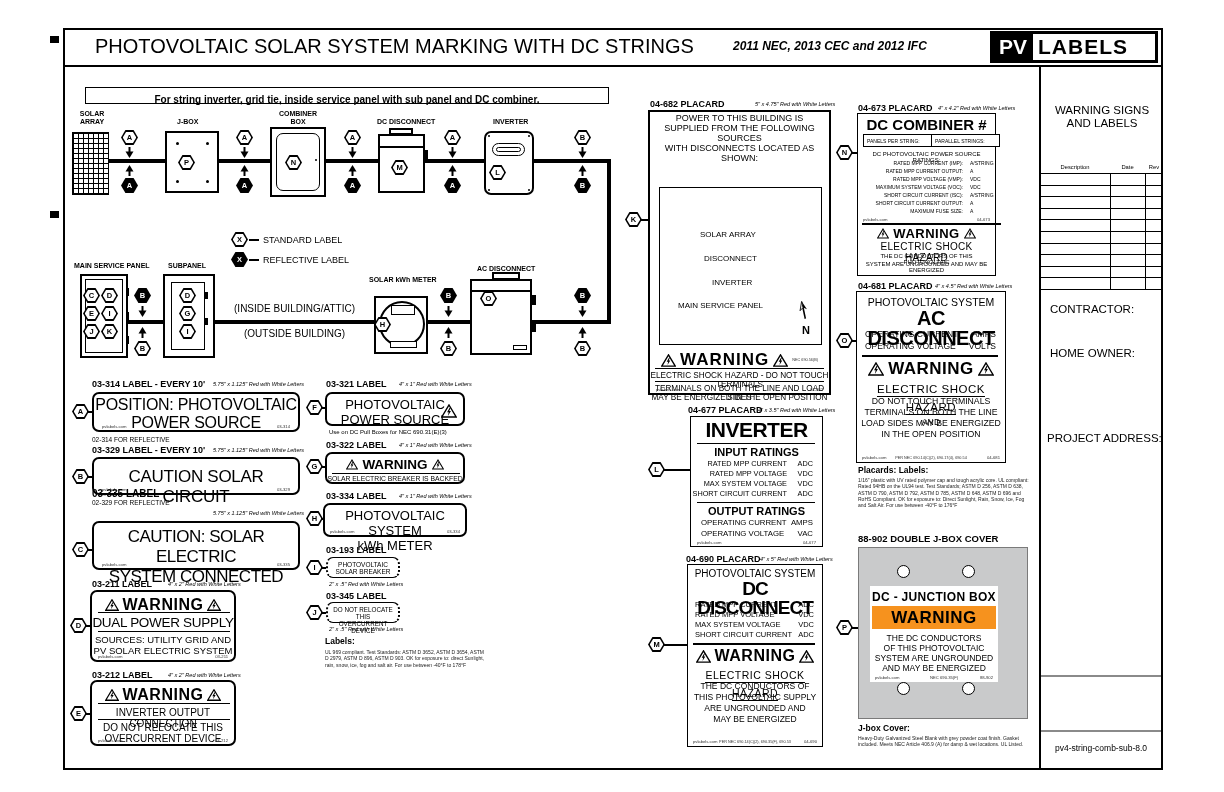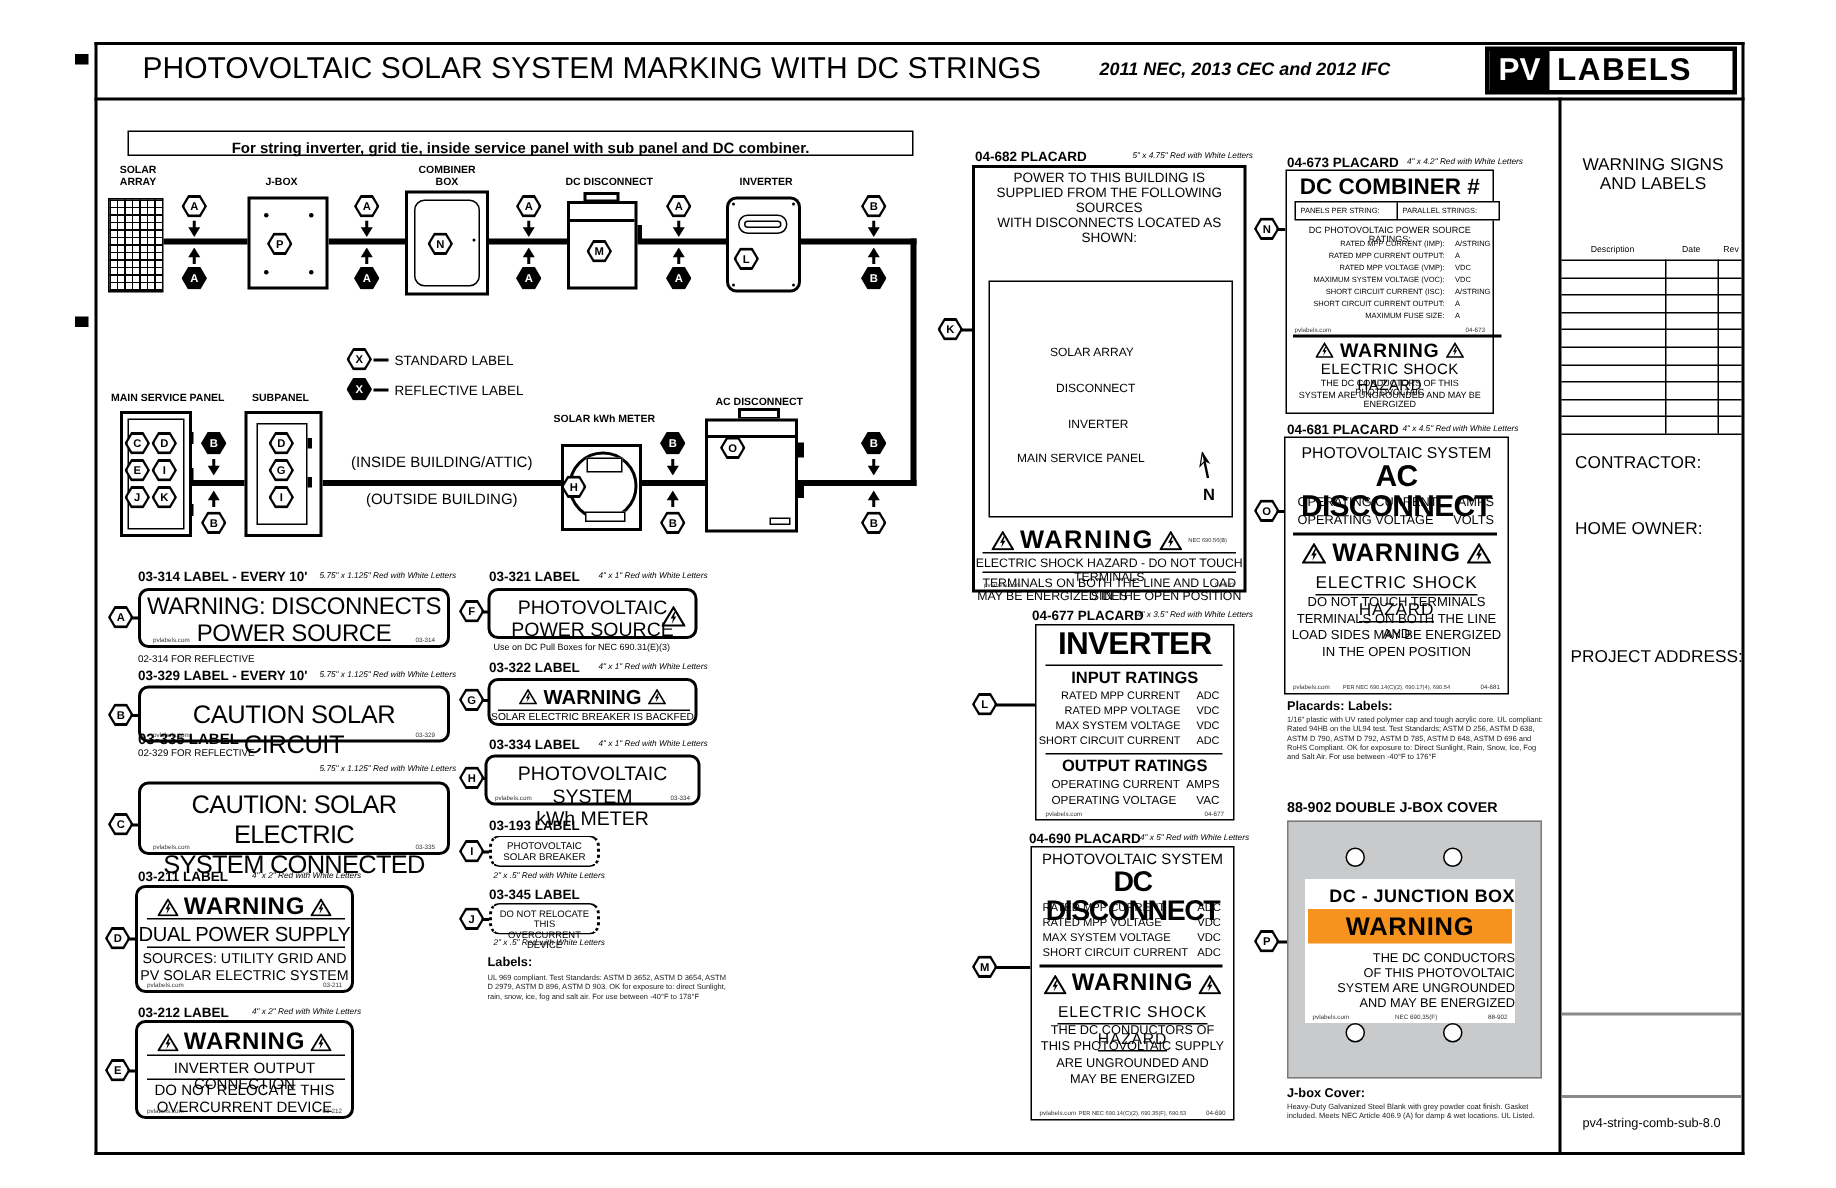--- a/index.html
+++ b/index.html
@@ -373,21 +373,21 @@
 
 <div class="t b" style="left:92px;top:379px;font-size:9px">03-314  LABEL - EVERY 10'</div>
 <div class="t i" style="left:213px;top:381px;font-size:5.5px">5.75" x 1.125" Red with White Letters</div>
 <div class="hx" style="left:72px;top:404px">
     <div class="hxi">
       <span>A</span>
     </div>
   </div>
 <div class="ln" style="left:88px;top:411px;width:5px;height:1.5px"></div>
 <div class="box rbox c" style="left:92px;top:392px;width:208px;height:40px">
-  <div style="font-size:16px;margin-top:2px;letter-spacing:-0.3px">WARNING: DISCONNECTS</div>
+  <div style="font-size:16px;margin-top:2px;letter-spacing:-0.3px">POSITION: PHOTOVOLTAIC</div>
   <div style="font-size:16px;letter-spacing:-0.3px">POWER SOURCE</div>
   <span class="tiny" style="position:absolute;left:8px;bottom:1px">pvlabels.com</span>
   <span class="tiny" style="position:absolute;right:8px;bottom:1px">03-314</span>
 </div>
 <div class="t" style="left:92px;top:436px;font-size:6.5px">02-314 FOR REFLECTIVE</div>
 
 <div class="t b" style="left:92px;top:445px;font-size:9px">03-329  LABEL - EVERY 10'</div>
 <div class="t i" style="left:213px;top:447px;font-size:5.5px">5.75" x 1.125" Red with White Letters</div>
 <div class="hx" style="left:72px;top:469px">
     <div class="hxi">
@@ -770,21 +770,21 @@
     <div class="hxi">
       <span>P</span>
     </div>
   </div>
 <div class="ln" style="left:852px;top:627px;width:6px;height:1.5px"></div>
 <div style="position:absolute;left:858px;top:547px;width:170px;height:172px;background:#c9cacb;border:1px solid #7a7a7a;box-sizing:border-box">
   <div class="screw" style="left:38px;top:17px"></div>
   <div class="screw" style="left:103px;top:17px"></div>
   <div class="screw" style="left:38px;top:134px"></div>
   <div class="screw" style="left:103px;top:134px"></div>
-  <div style="position:absolute;left:11px;top:38px;width:140px;height:96px;background:#fff;text-align:right">
+  <div style="position:absolute;left:11px;top:38px;width:128px;height:96px;background:#fff;text-align:center">
     <div class="b" style="font-size:12px;margin-top:4px;letter-spacing:0.3px">DC - JUNCTION BOX</div>
     <div style="position:absolute;left:2px;top:20px;right:2px;height:23px;background:#F6921E;display:flex;align-items:center;justify-content:center">
       <span class="b" style="font-size:17px;letter-spacing:0.5px">WARNING</span>
     </div>
     <div style="position:absolute;left:0;right:0;top:47px;font-size:8.5px">THE DC CONDUCTORS</div>
     <div style="position:absolute;left:0;right:0;top:57px;font-size:8.5px">OF THIS PHOTOVOLTAIC</div>
     <div style="position:absolute;left:0;right:0;top:67px;font-size:8.5px">SYSTEM ARE UNGROUNDED</div>
     <div style="position:absolute;left:0;right:0;top:77px;font-size:8.5px">AND MAY BE ENERGIZED</div>
     <span class="tiny" style="position:absolute;left:5px;bottom:2px">pvlabels.com</span>
     <span class="tiny" style="position:absolute;left:60px;bottom:2px">NEC 690.35(F)</span>

